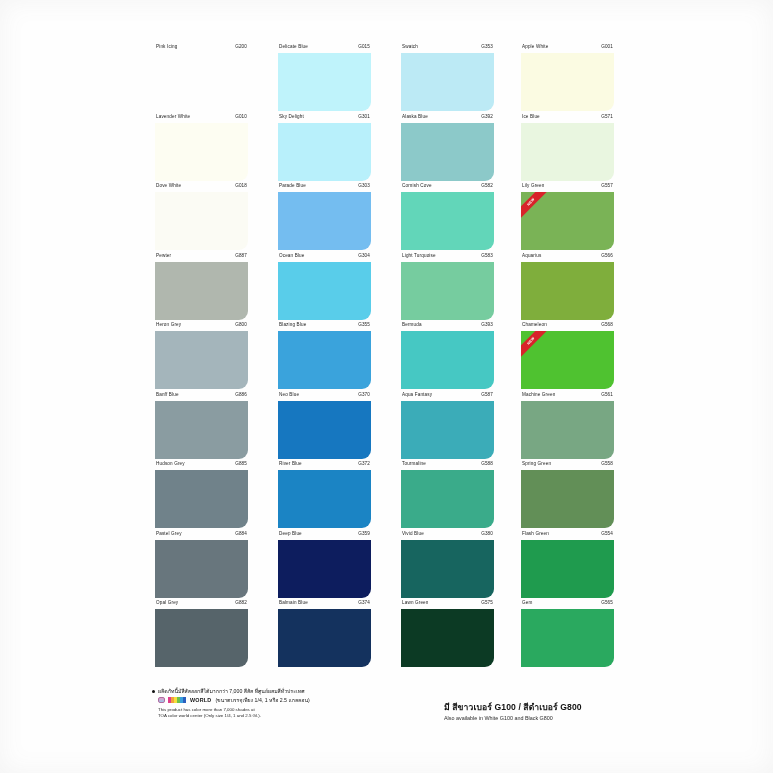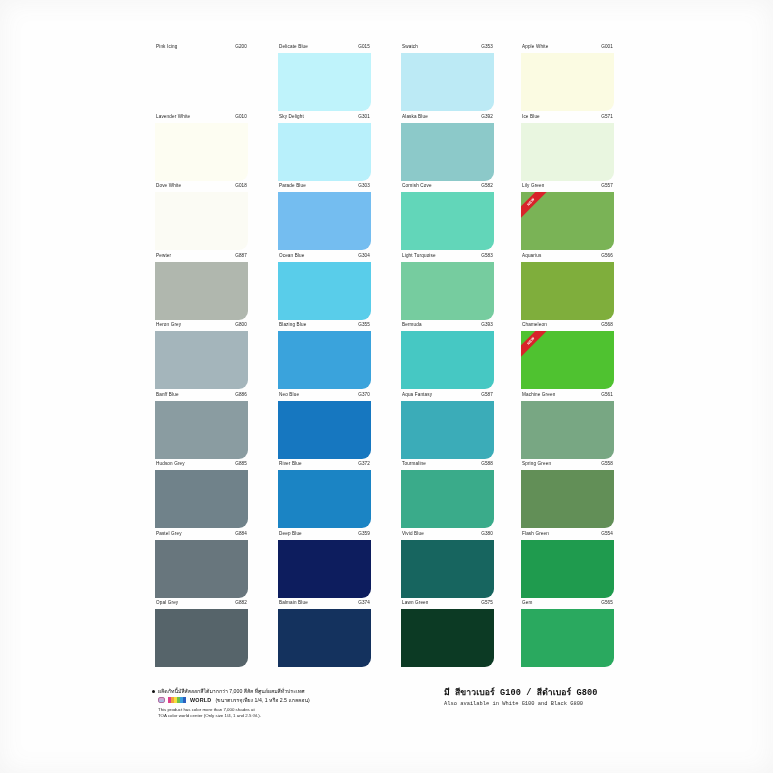--- a/index.html
+++ b/index.html
@@ -160,23 +160,22 @@
   .en-small {
     margin-top: 3px;
     margin-left: 6px;
     font-size: 4.4px;
     color: #2a2a2a;
     line-height: 6.4px;
   }
 
   .foot-right {
     position: absolute;
-    left: 292px; top: 0;
+    left: 292px; top: 14px;
     width: 180px;
-    font-family: Liberation Mono, monospace;
   }
   .fr-th {
     font-size: 8.6px;
     font-weight: bold;
     color: #111;
     letter-spacing: .1px;
     line-height: 11px;
     white-space: nowrap;
   }
   .fr-en {

